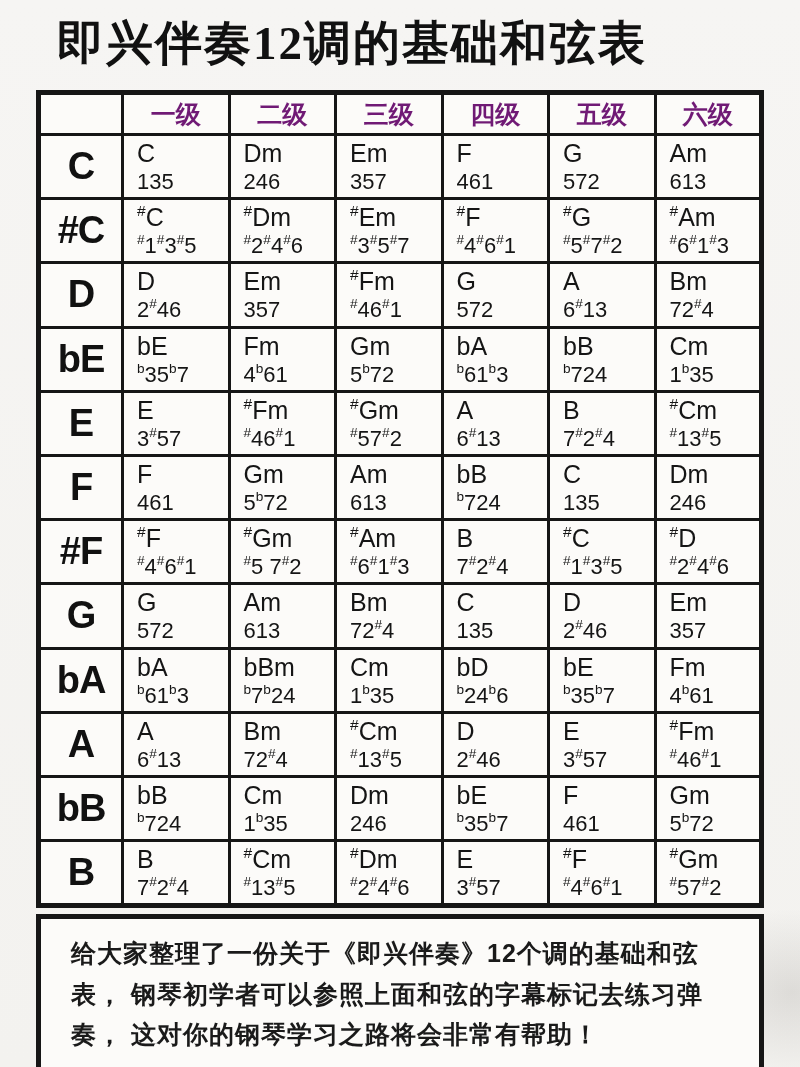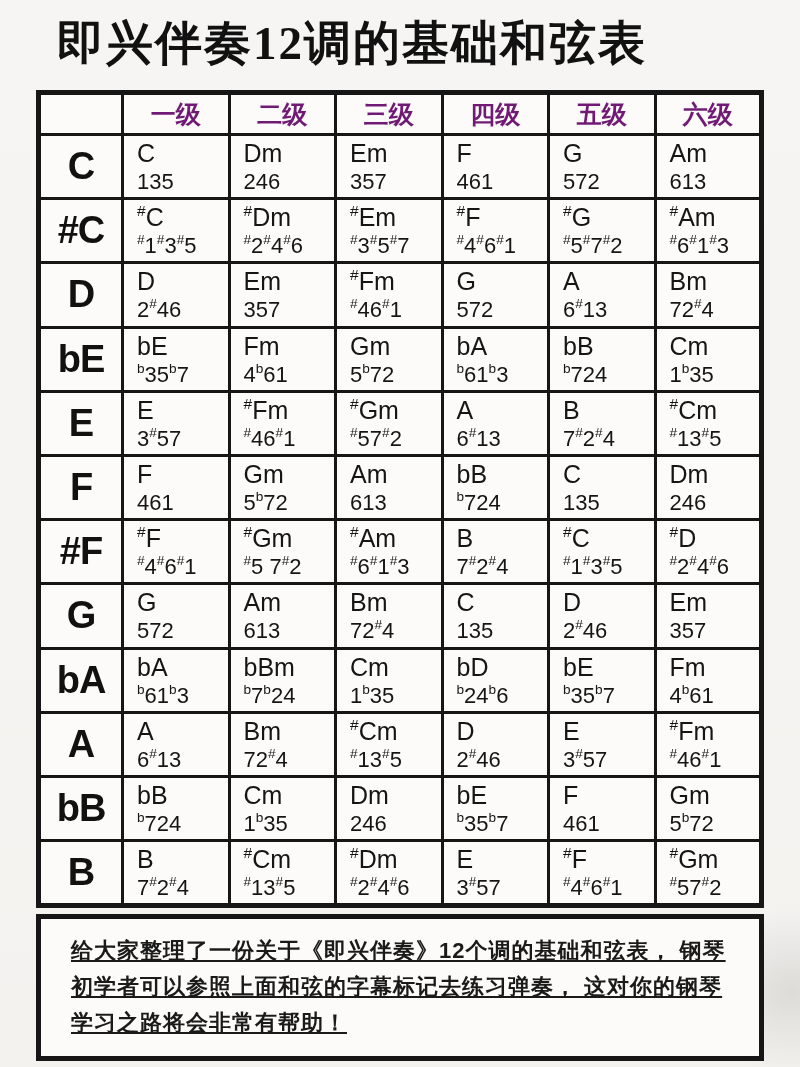--- a/index.html
+++ b/index.html
@@ -85,27 +85,26 @@
     width: 728px;
     margin: 6px 0 0 36px;
     border: 5px solid #161616;
     background: #fcfbf9;
     min-height: 133px;
     padding: 14px 28px 16px 30px;
     display: flex;
     align-items: center;
   }
   .footer-text {
-    font-size: 22px;
+    font-size: 25px;
     font-weight: 600;
     line-height: 1.62;
     letter-spacing: 1px;
     color: #1a1a1a;
     text-align: left;
-    text-decoration: underline;
   }
 </style>
 </head>
 <body>
 
 <div class="page">
 
   <h1 class="title">即兴伴奏12调的基础和弦表</h1>
 
   <table class="chord-table">

